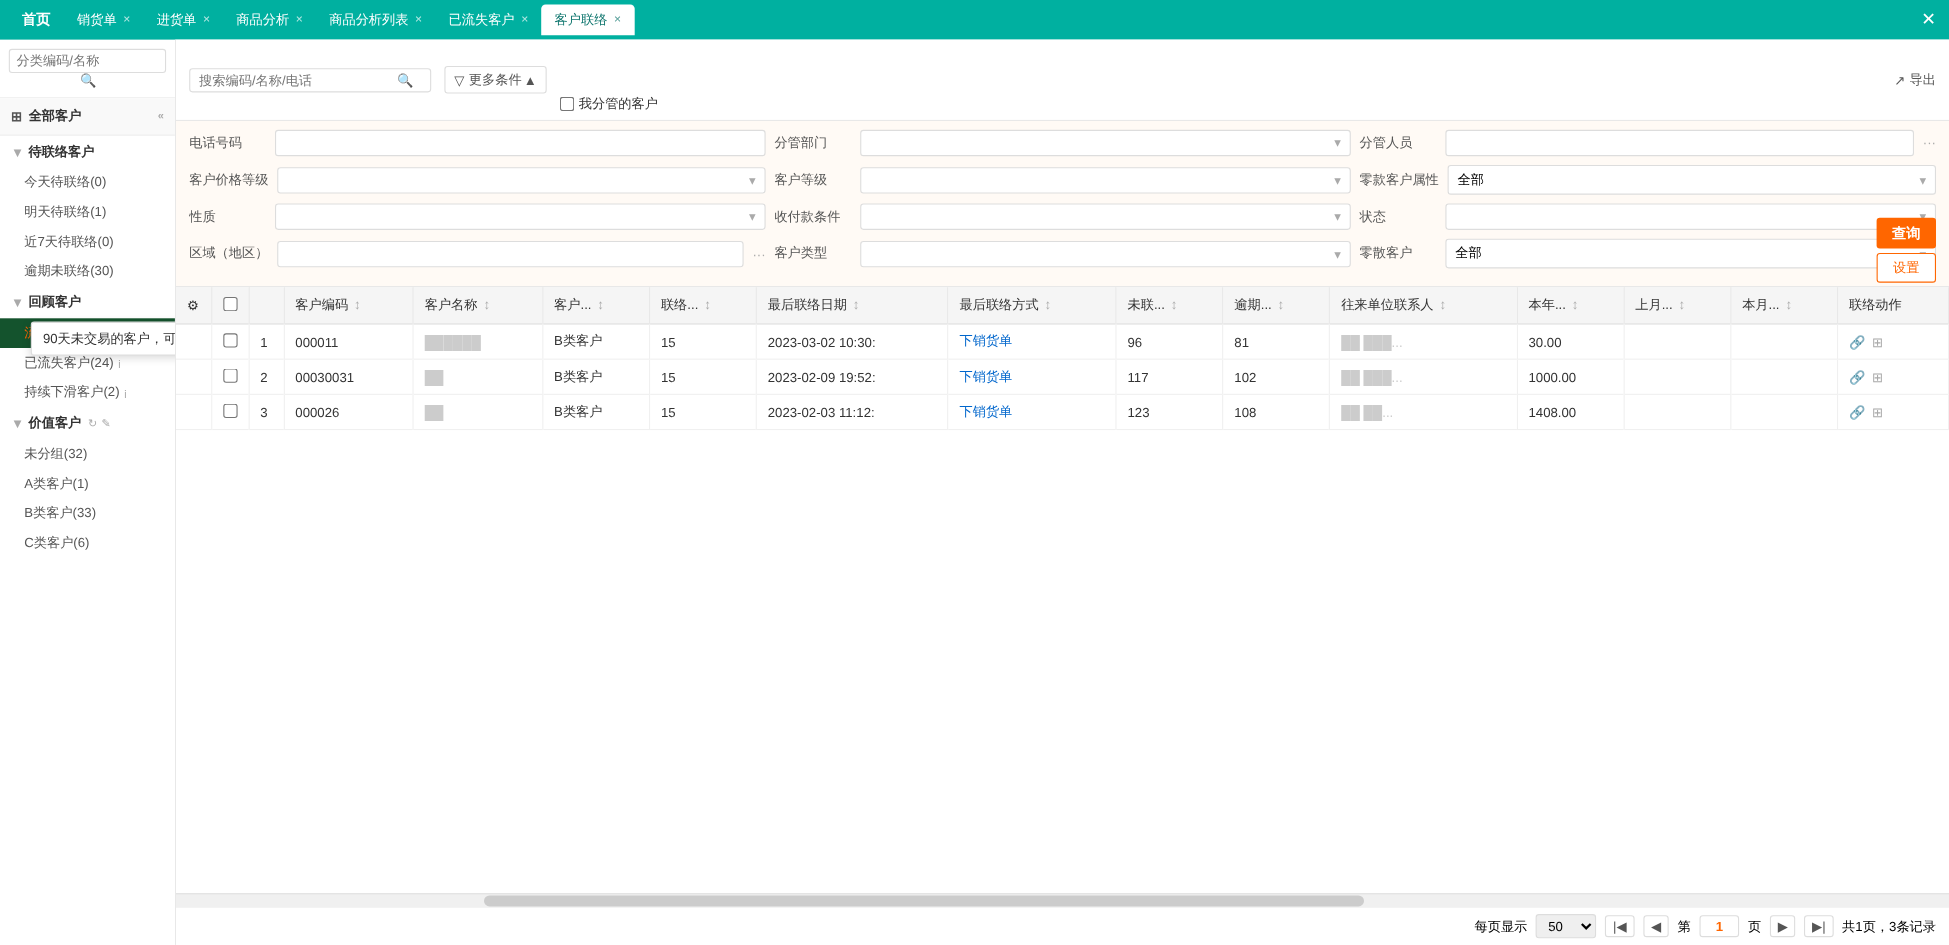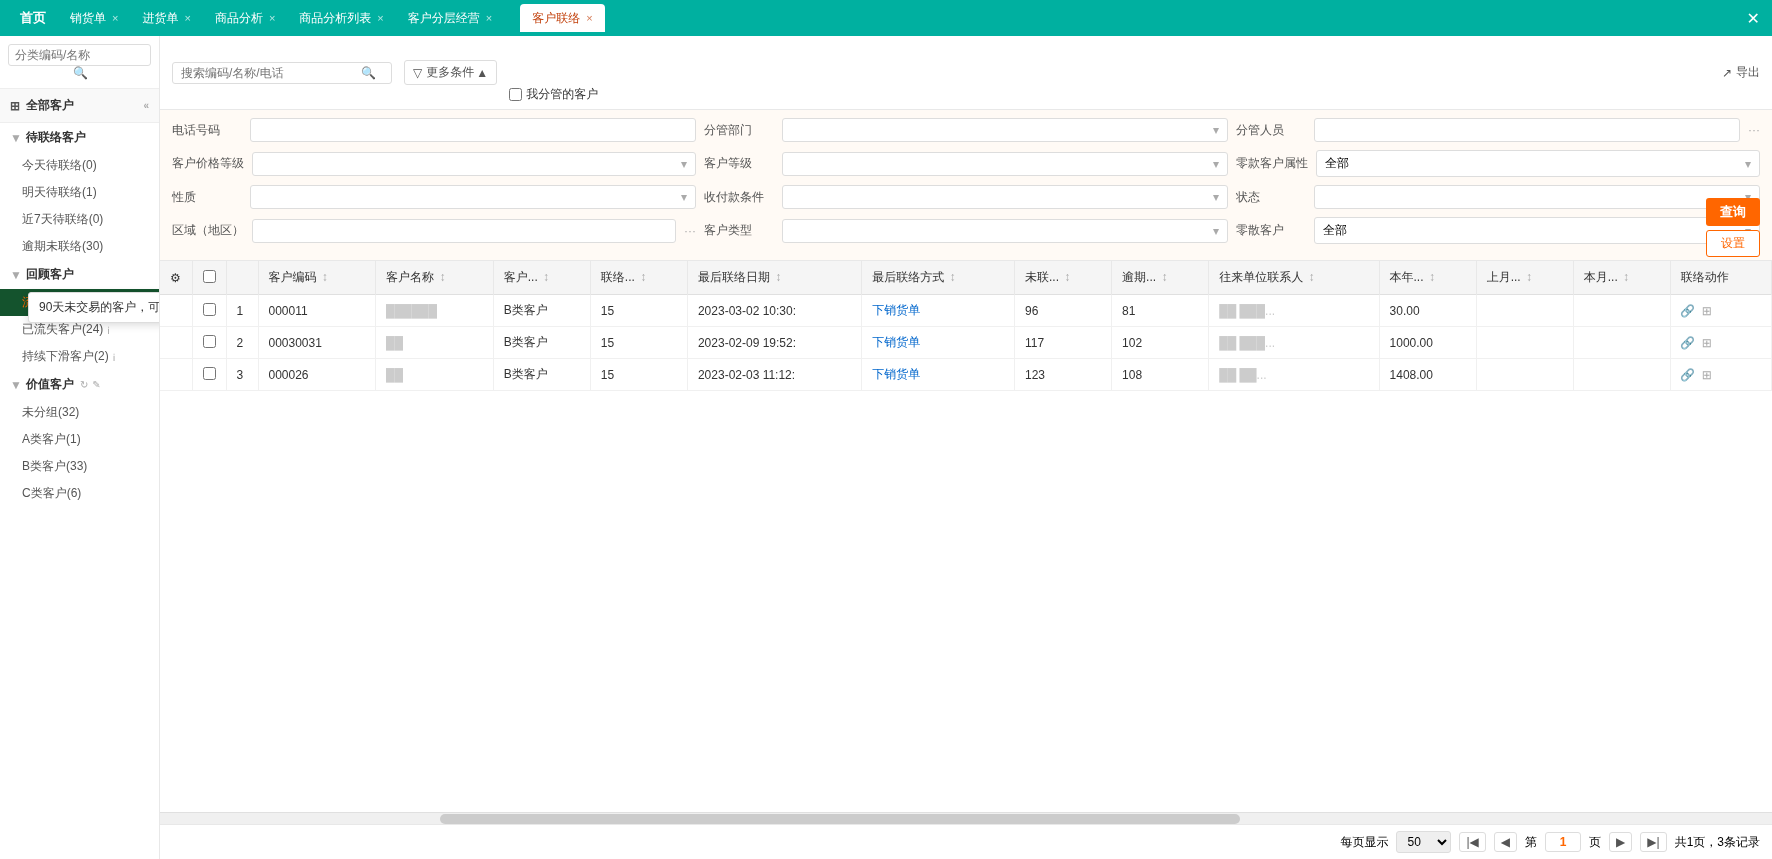--- a/index.html
+++ b/index.html
@@ -21,23 +21,22 @@
       padding: 0 12px;
       height: 28px;
       cursor: pointer;
       color: white;
       font-size: 13px;
       white-space: nowrap;
     }
     .nav-tab.home { font-weight: bold; }
     .nav-tab.active {
       background: white;
-      color: #c2410c;
+      color: #0f766e;
       border-radius: 4px 4px 0 0;
-      margin-left: 16px;
     }
     .nav-tab .close-x {
       margin-left: 6px;
       font-size: 11px;
       opacity: 0.7;
     }
     .nav-close-btn {
       position: absolute;
       right: 12px;
       top: 50%;
@@ -379,21 +378,21 @@
   </div>
   <div class="nav-tab">
     <span>商品分析</span>
     <span class="close-x">×</span>
   </div>
   <div class="nav-tab">
     <span>商品分析列表</span>
     <span class="close-x">×</span>
   </div>
   <div class="nav-tab">
-    <span>客户分层经营</span>
+    <span>已流失客户</span>
     <span class="close-x">×</span>
   </div>
   <div class="nav-tab active">
     <span>客户联络</span>
     <span class="close-x">×</span>
   </div>
   <div class="nav-close-btn">✕</div>
 </div>
 
 <div class="main-layout">

